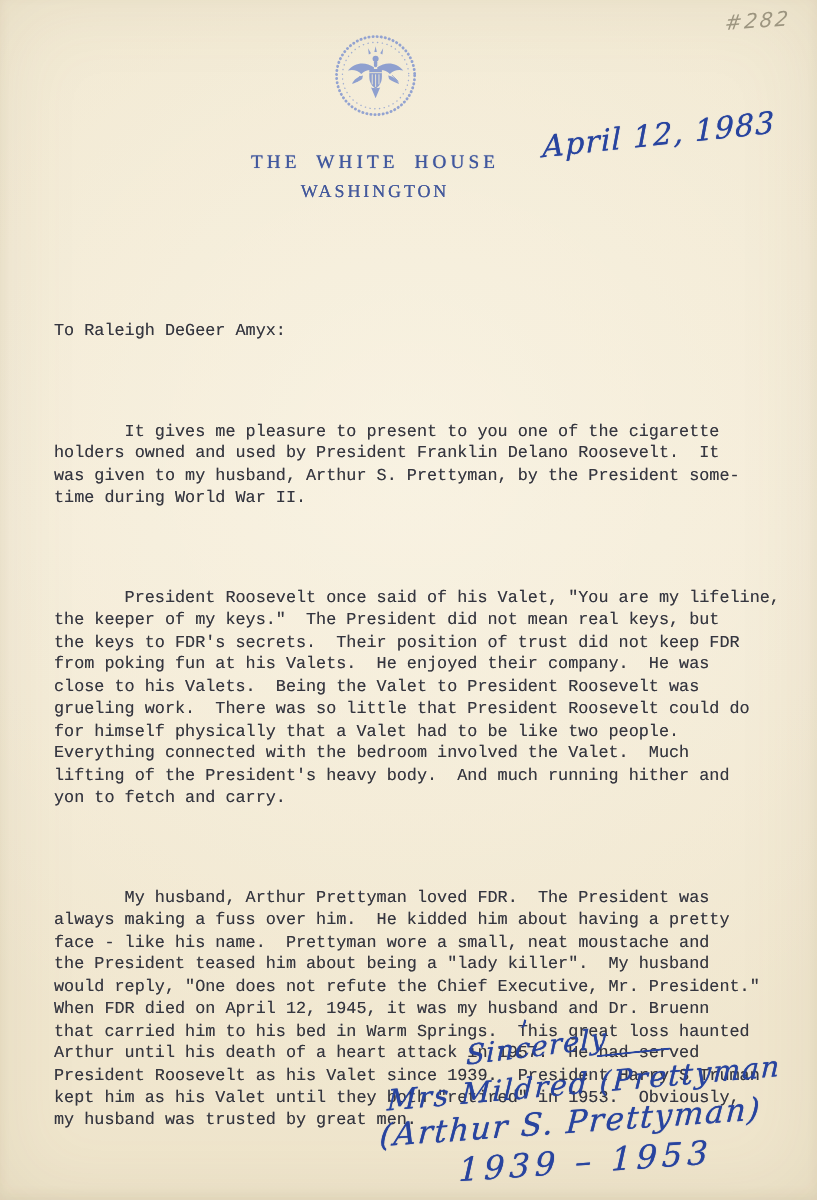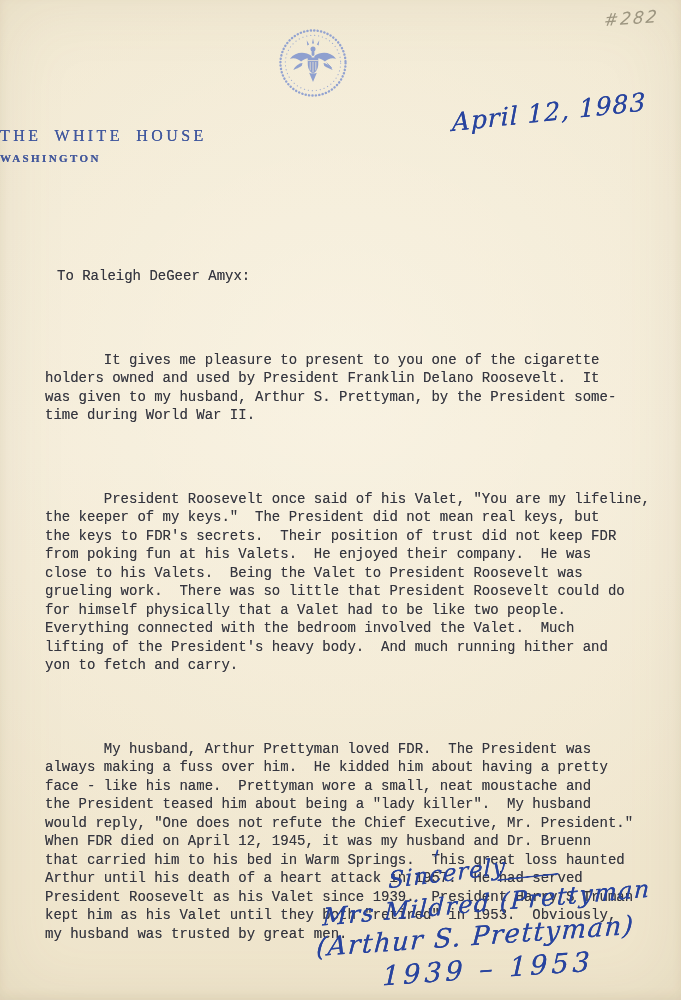--- a/index.html
+++ b/index.html
@@ -18,36 +18,35 @@
   
   .catalog{
     position:absolute; top:8px; left:604px;
     font-family:"DejaVu Sans", sans-serif;
     font-style:italic; font-size:17px; letter-spacing:2px;
     color:#90897390; color:#8f8873;
     transform:rotate(-4deg) skewX(-10deg);
     opacity:0.85;
   }
   
-  .letterhead{position:absolute; top:28px; left:0; width:625px; }
+  .letterhead{position:absolute; top:28px; left:0; width:625px; text-align:center;}
   .seal{display:block; margin:0 auto;}
   .wh-title{
     margin-top:29px;
     font-family:"Liberation Serif", serif;
     font-size:16px; letter-spacing:3.4px; word-spacing:6px;
     color:#41589e;
     text-shadow:0 0 0.6px #41589e;
   }
   .wh-sub{
     margin-top:7px;
     font-family:"Liberation Serif", serif;
-    font-size:11px; letter-spacing:2.4px;
+    font-size:15px; letter-spacing:2.4px;
     color:#44599c;
     text-shadow:0 0 0.5px #44599c;
-    font-weight:bold;
   }
   
   .ink{
     font-family:"DejaVu Serif", serif;
     font-style:italic;
     color:#28449f;
     text-shadow:0 0 0.6px #28449f;
     white-space:nowrap;
   }
   .date-hand{
@@ -58,21 +57,21 @@
   }
   
   .typed-body{
     position:absolute; top:230px; left:45px; width:605px;
     font-family:"Liberation Mono", monospace;
     font-size:14px; line-height:18.5px;
     color:#35363f;
     text-shadow:0 0 0.4px rgba(53,54,70,0.55);
     white-space:pre;
   }
-  .salutation{margin:0 0 12px 12px;}
+  .salutation{margin:0 0 12px 0;}
   .para{margin:16px 0 12px 0;}
   
   .ink-mark{
     position:absolute; top:849px; left:433px;
     width:3px; height:8px;
     border-right:2px solid #28449f;
     border-radius:0 0 4px 0;
     transform:rotate(14deg);
   }
   

